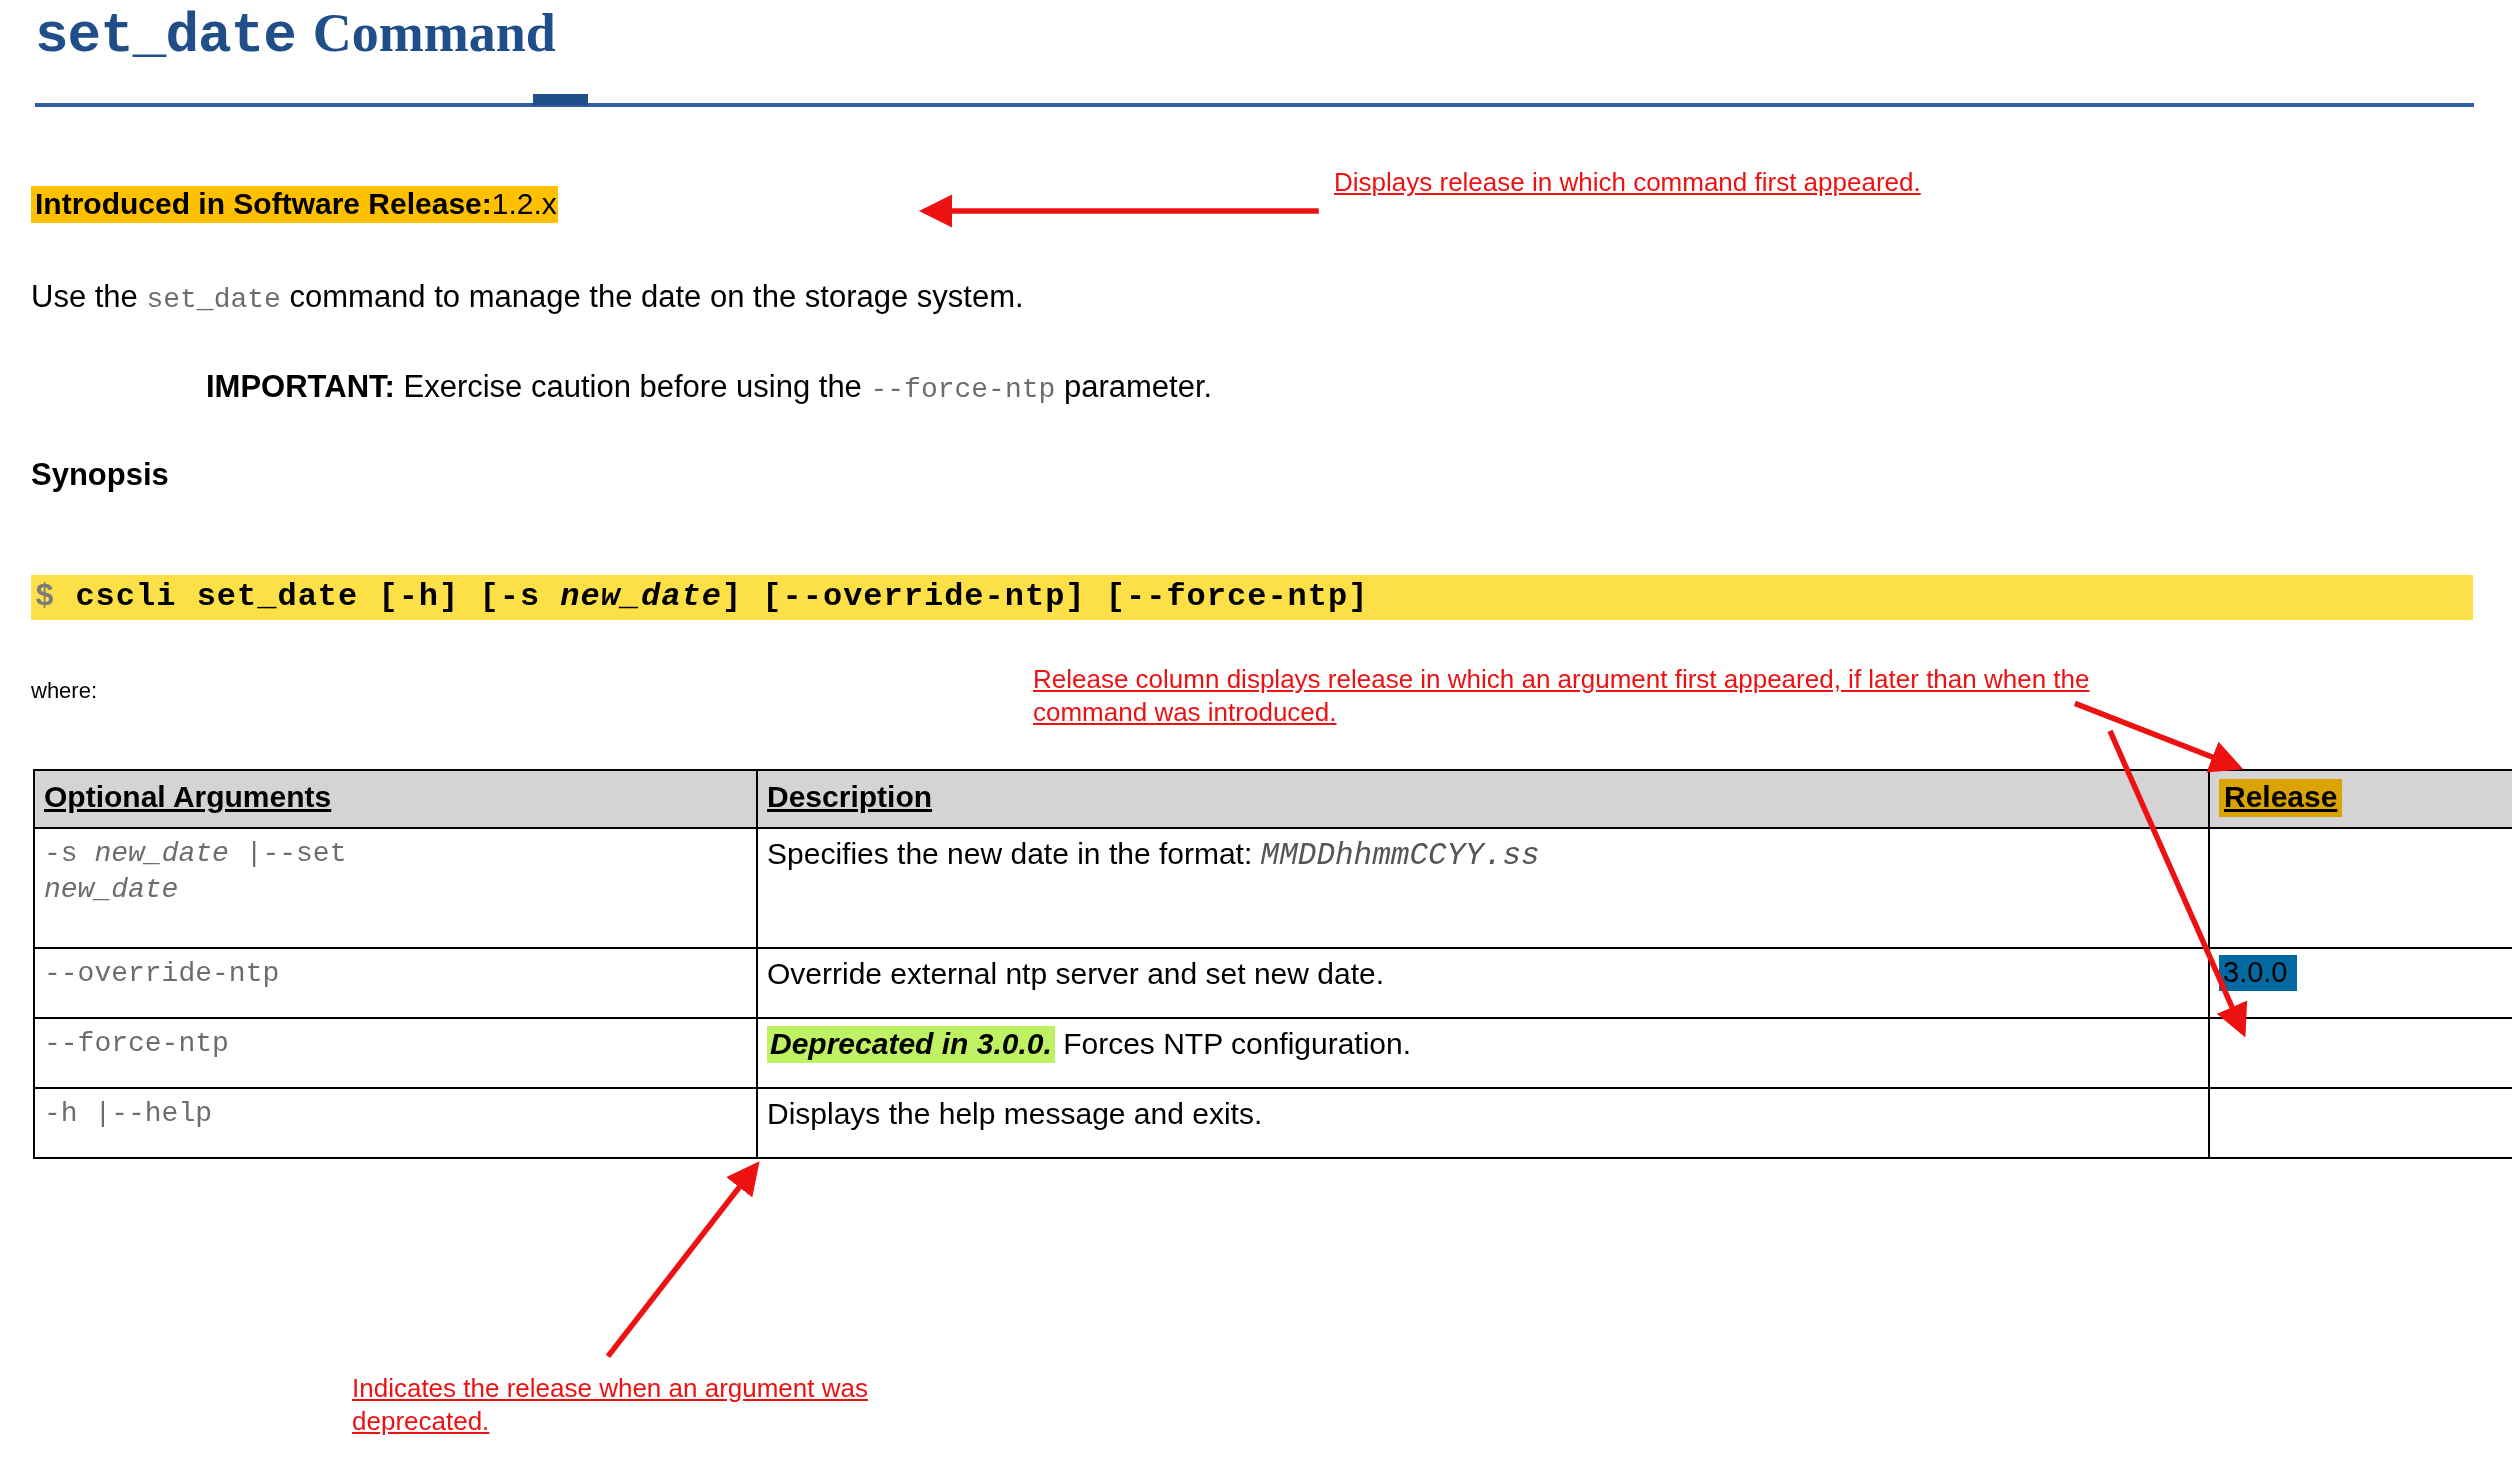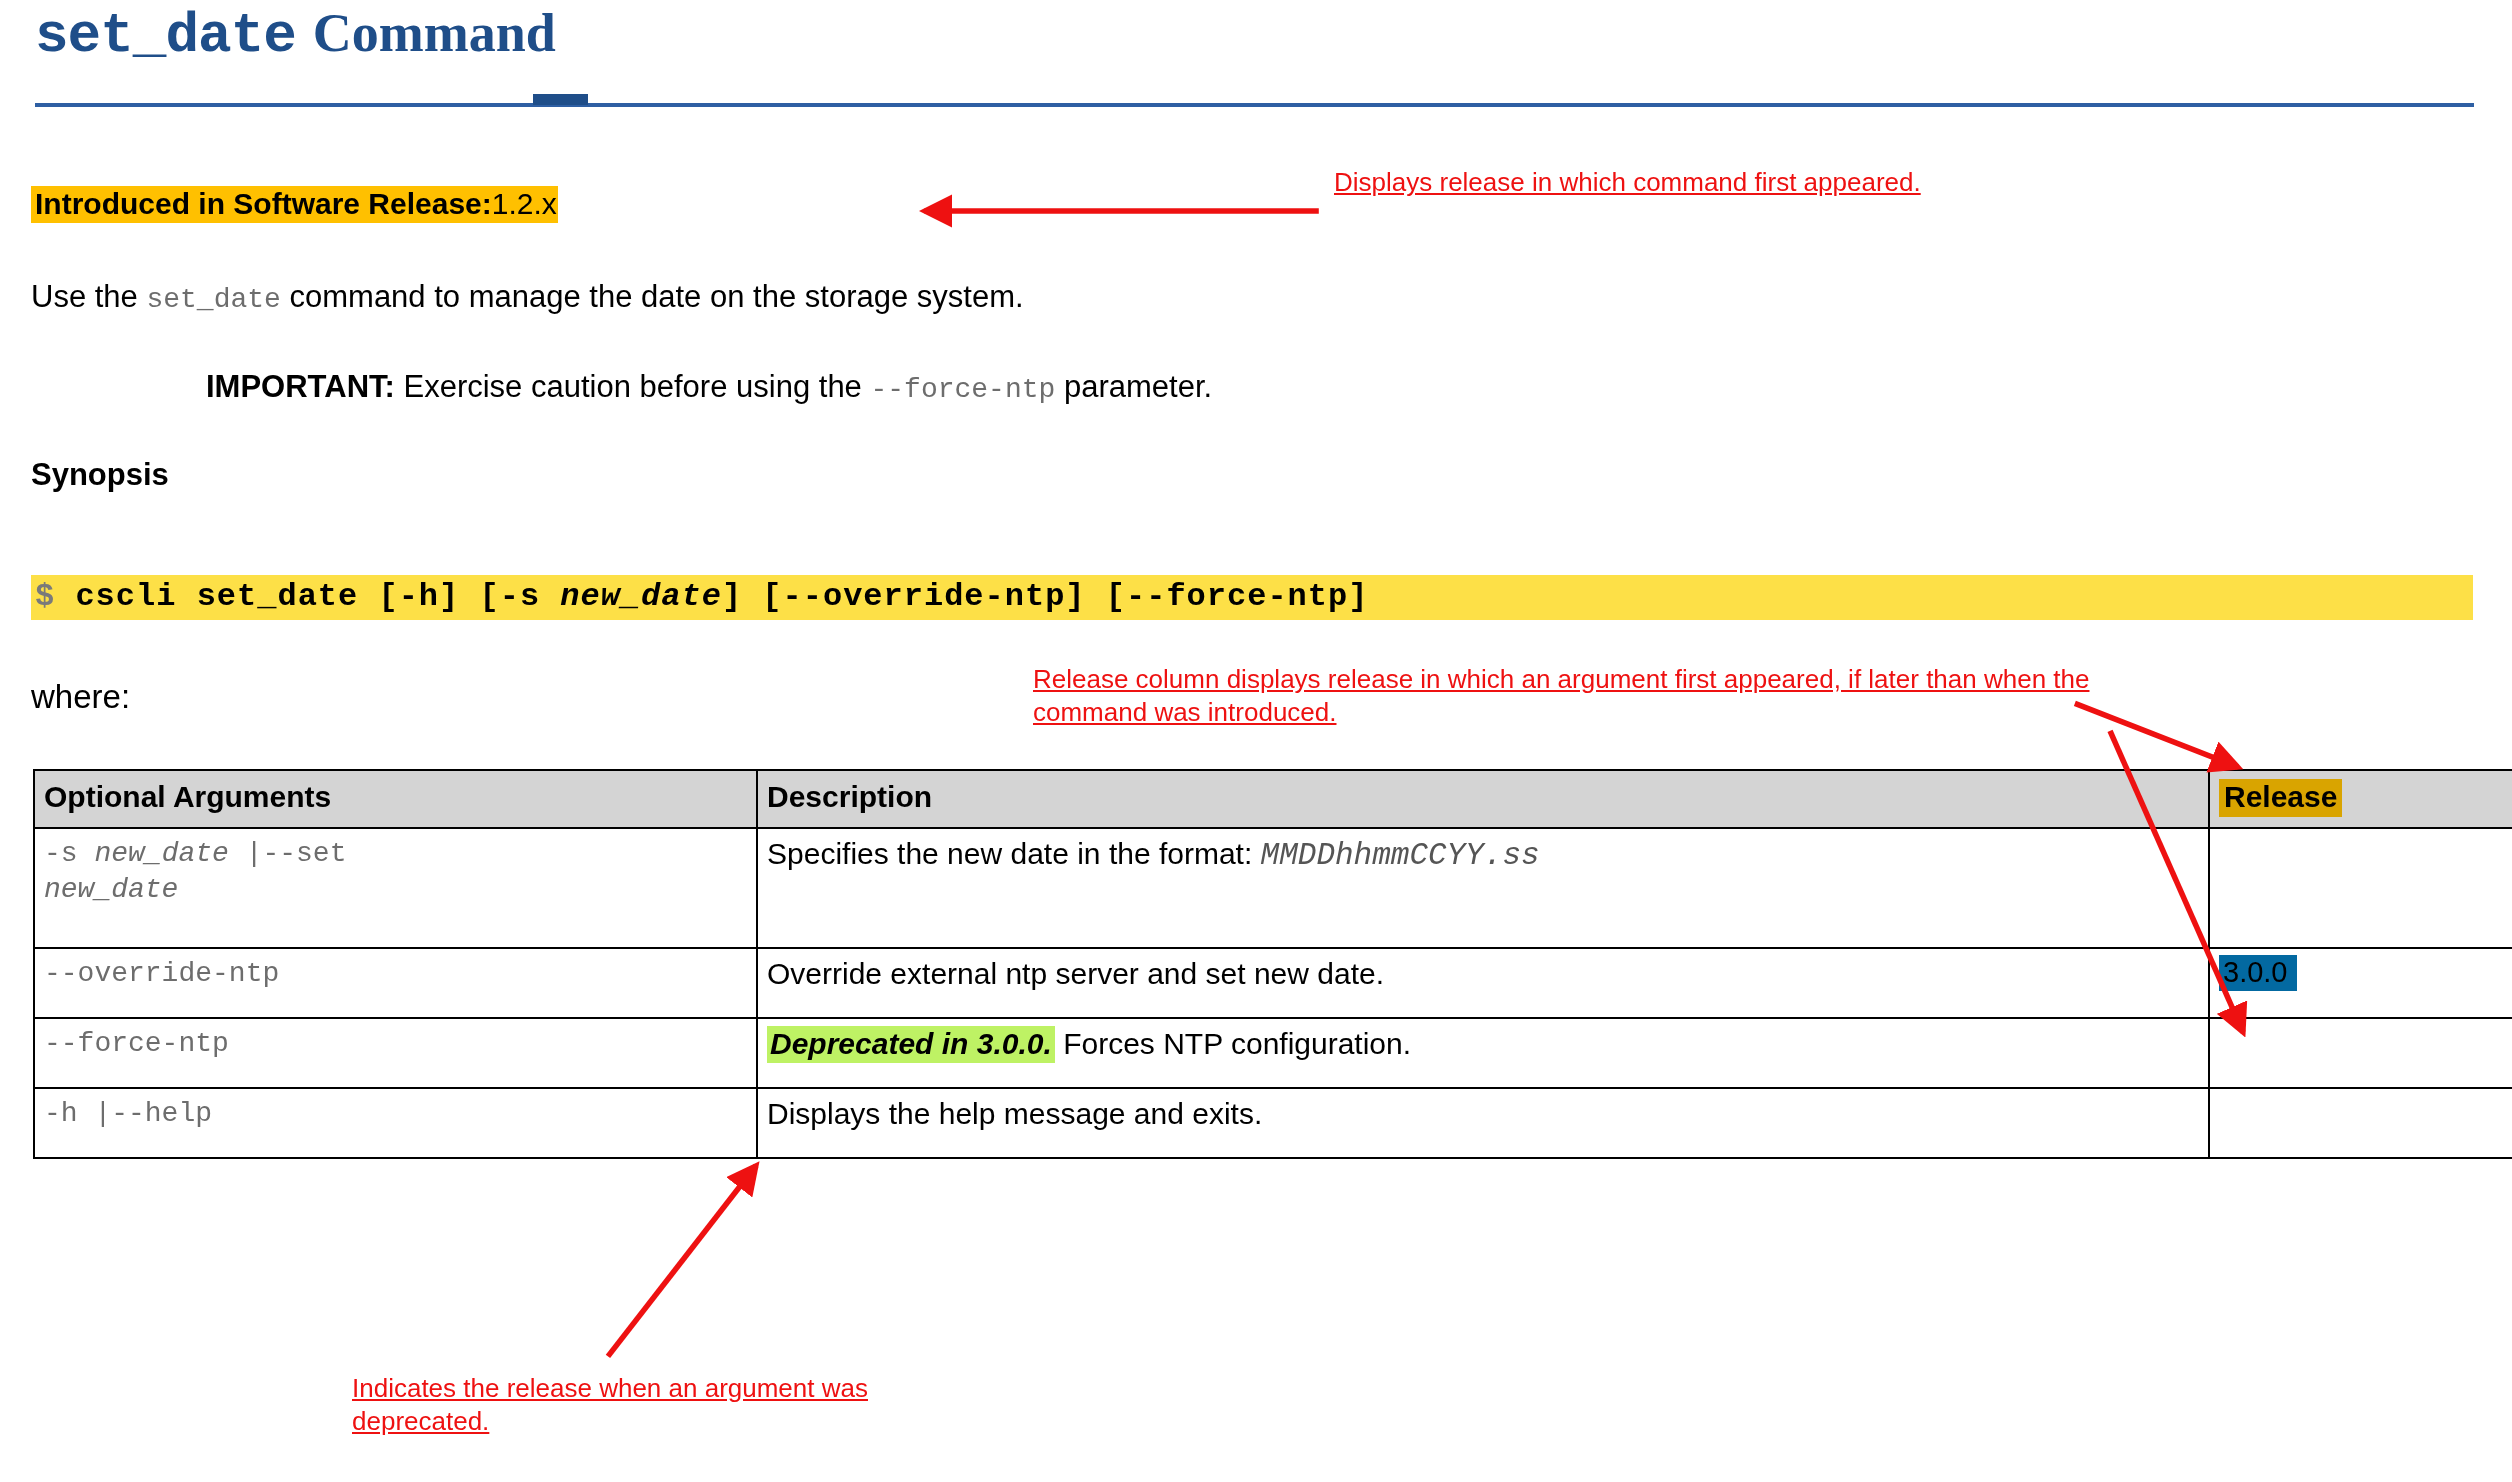--- a/index.html
+++ b/index.html
@@ -46,29 +46,29 @@
 
   .code-bar { position:absolute; left:31px; top:575px; width:2442px;
               background:#fde047; padding:3px 0 5px 0; }
   .code-bar .code {
       font-family:"Liberation Mono","DejaVu Sans Mono",monospace;
       font-weight:bold; font-size:32px; color:#000; white-space:nowrap;
       margin-left:4px; letter-spacing:1px; }
   .code-bar .code .dollar { color:#7a7a7a; font-weight:bold; }
   .code-bar .code i { font-style:italic; }
 
-  .where-line { position:absolute; left:31px; top:678px; font-size:33px; color:#000; }
+  .where-line { position:absolute; left:31px; top:678px; font-size:22px; color:#000; }
 
   
   .args-table { position:absolute; left:33px; top:769px; width:2442px;
                 border-collapse:collapse; table-layout:fixed; }
   .args-table td, .args-table th { border:2.5px solid #000; vertical-align:top;
                 padding:7px 9px 11px 9px; text-align:left; }
   .args-table thead th { background:#d4d4d4; font-size:30px; font-weight:bold;
-                color:#000; padding:9px 9px 13px 9px; }
+                color:#000; padding:9px 9px 13px 9px;text-decoration:underline; }
   .col-arg { width:703px; }
   .col-desc { width:1432px; }
   .col-rel { width:306px; }
   .cell-mono { font-family:"Liberation Mono","DejaVu Sans Mono",monospace;
                font-size:28px; color:#6d6d6d; line-height:1.28; }
   .cell-mono i { font-style:italic; }
   .cell-desc { font-size:30px; color:#000; line-height:1.2; }
   .cell-desc .fmt { font-family:"Liberation Mono","DejaVu Sans Mono",monospace;
                     font-style:italic; color:#555; font-size:31px; }
   .cell-rel { font-size:29px; color:#000; }

